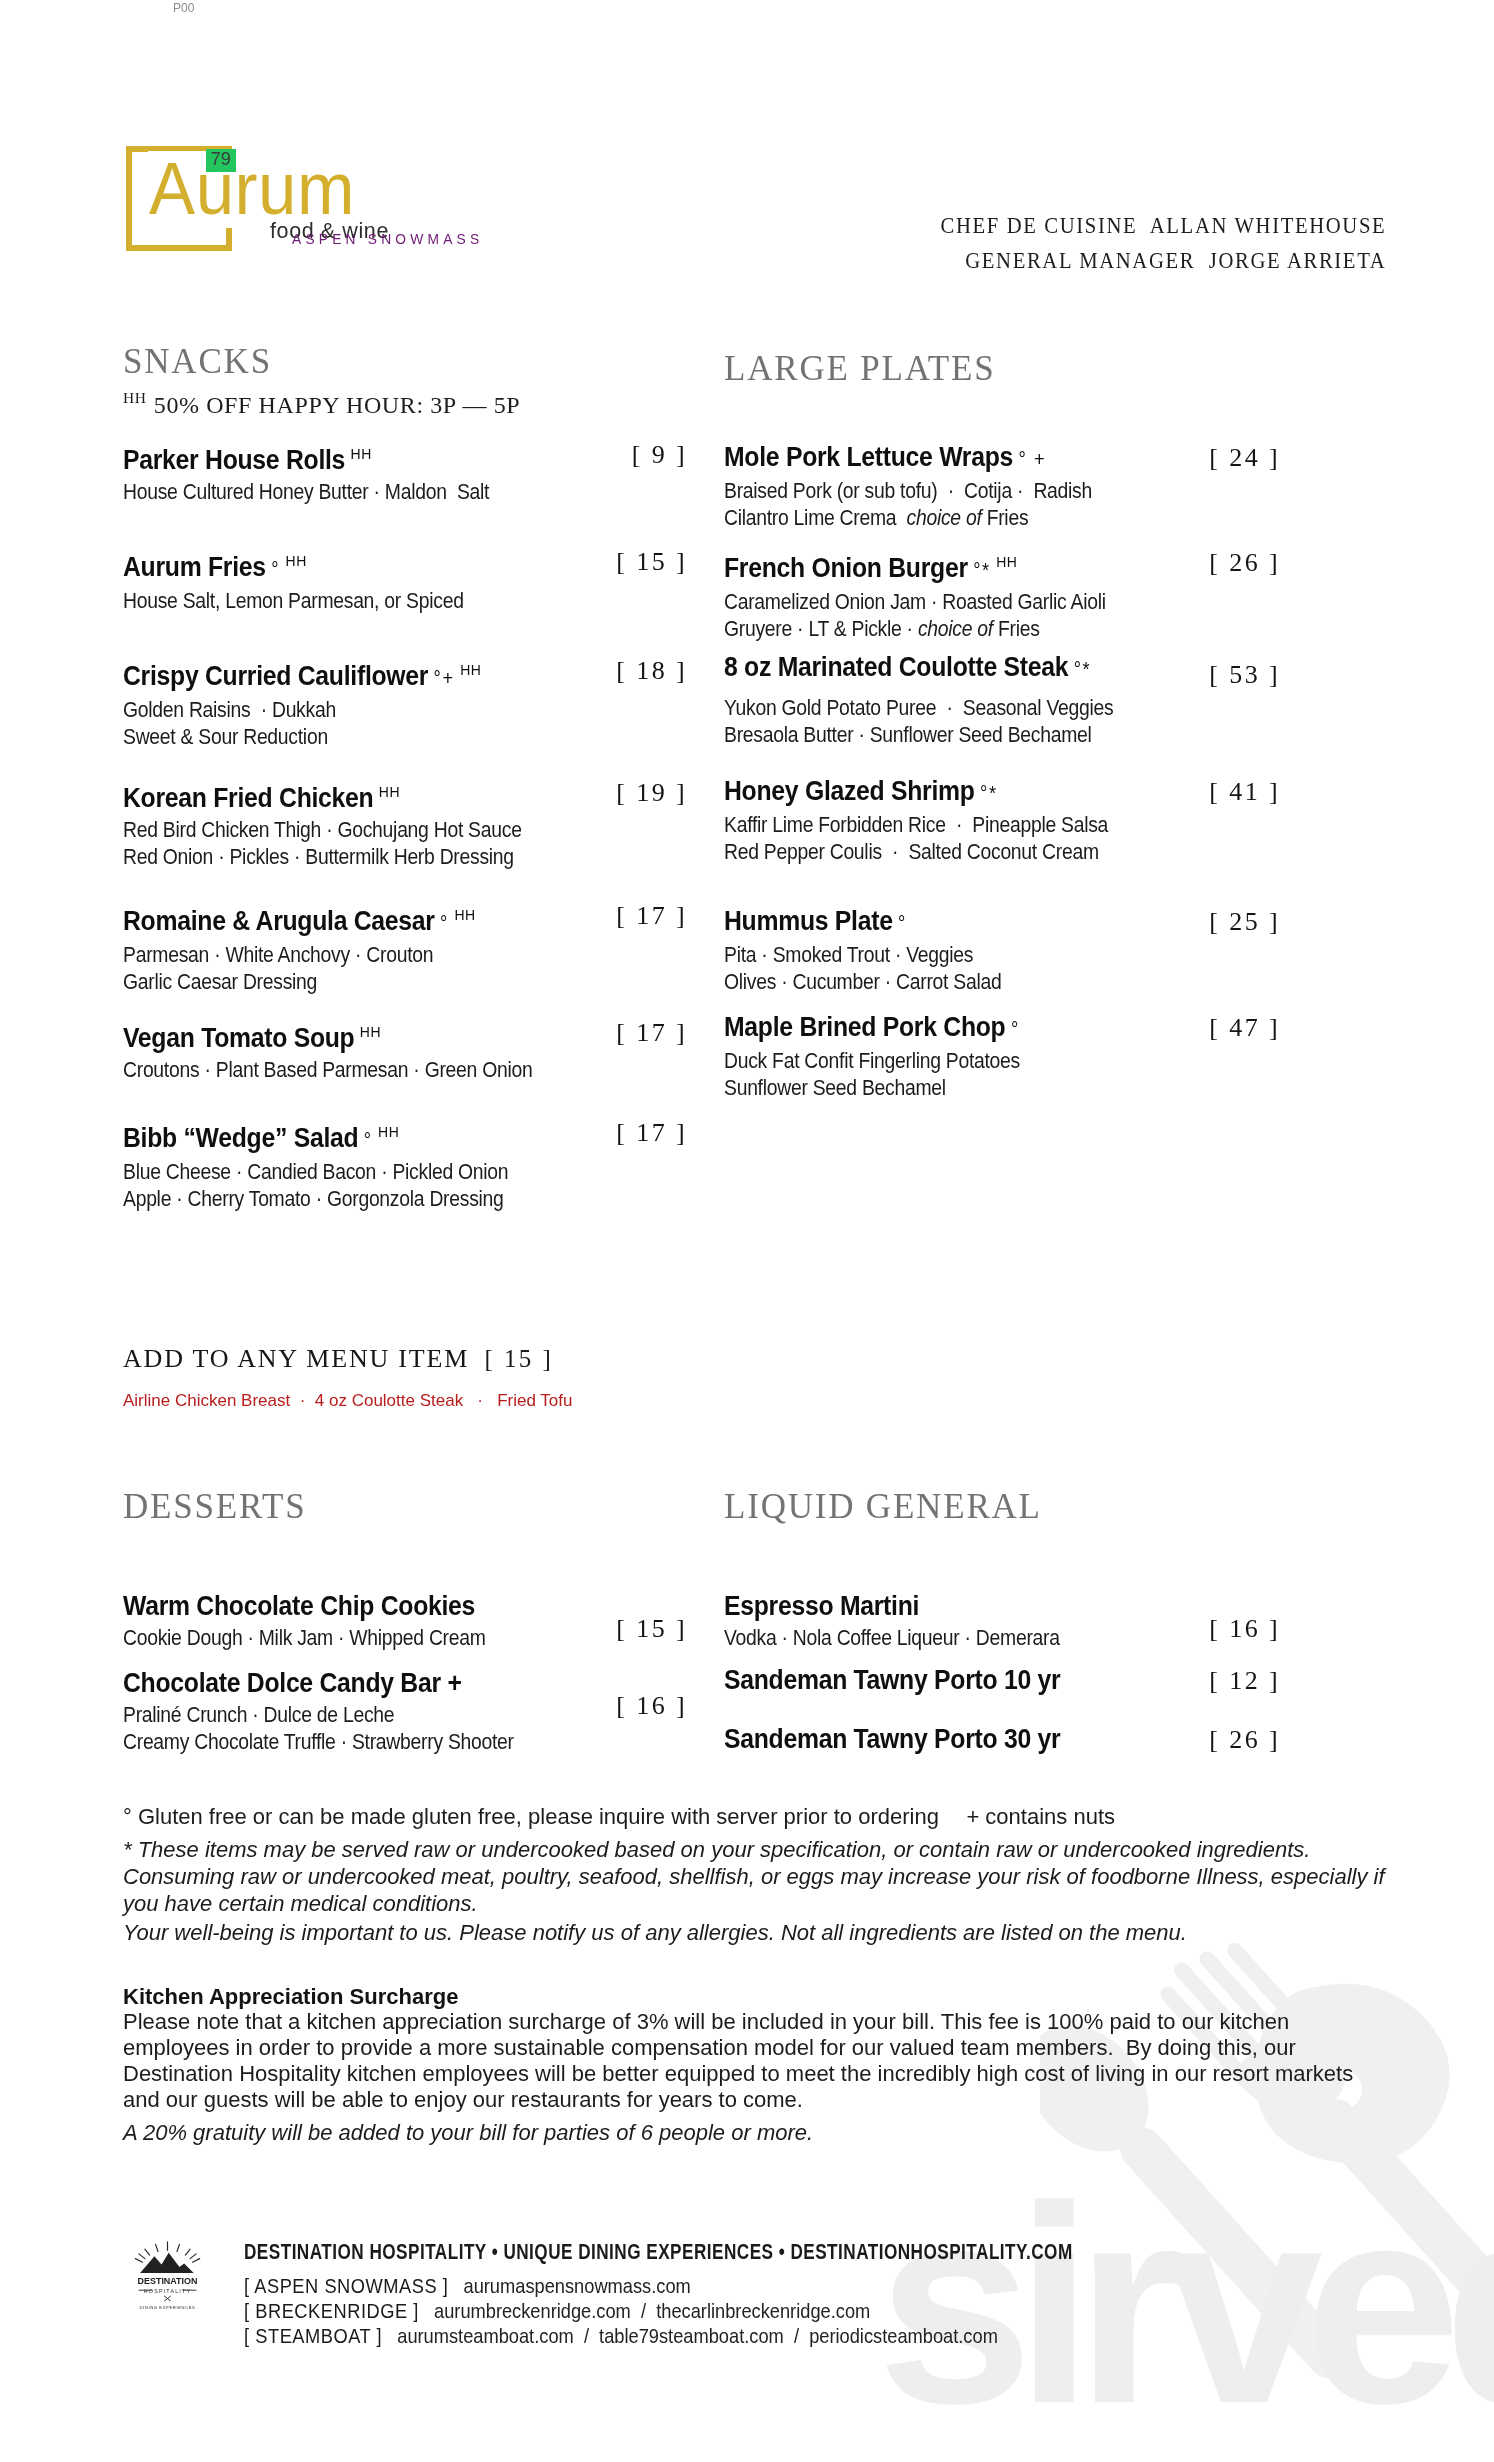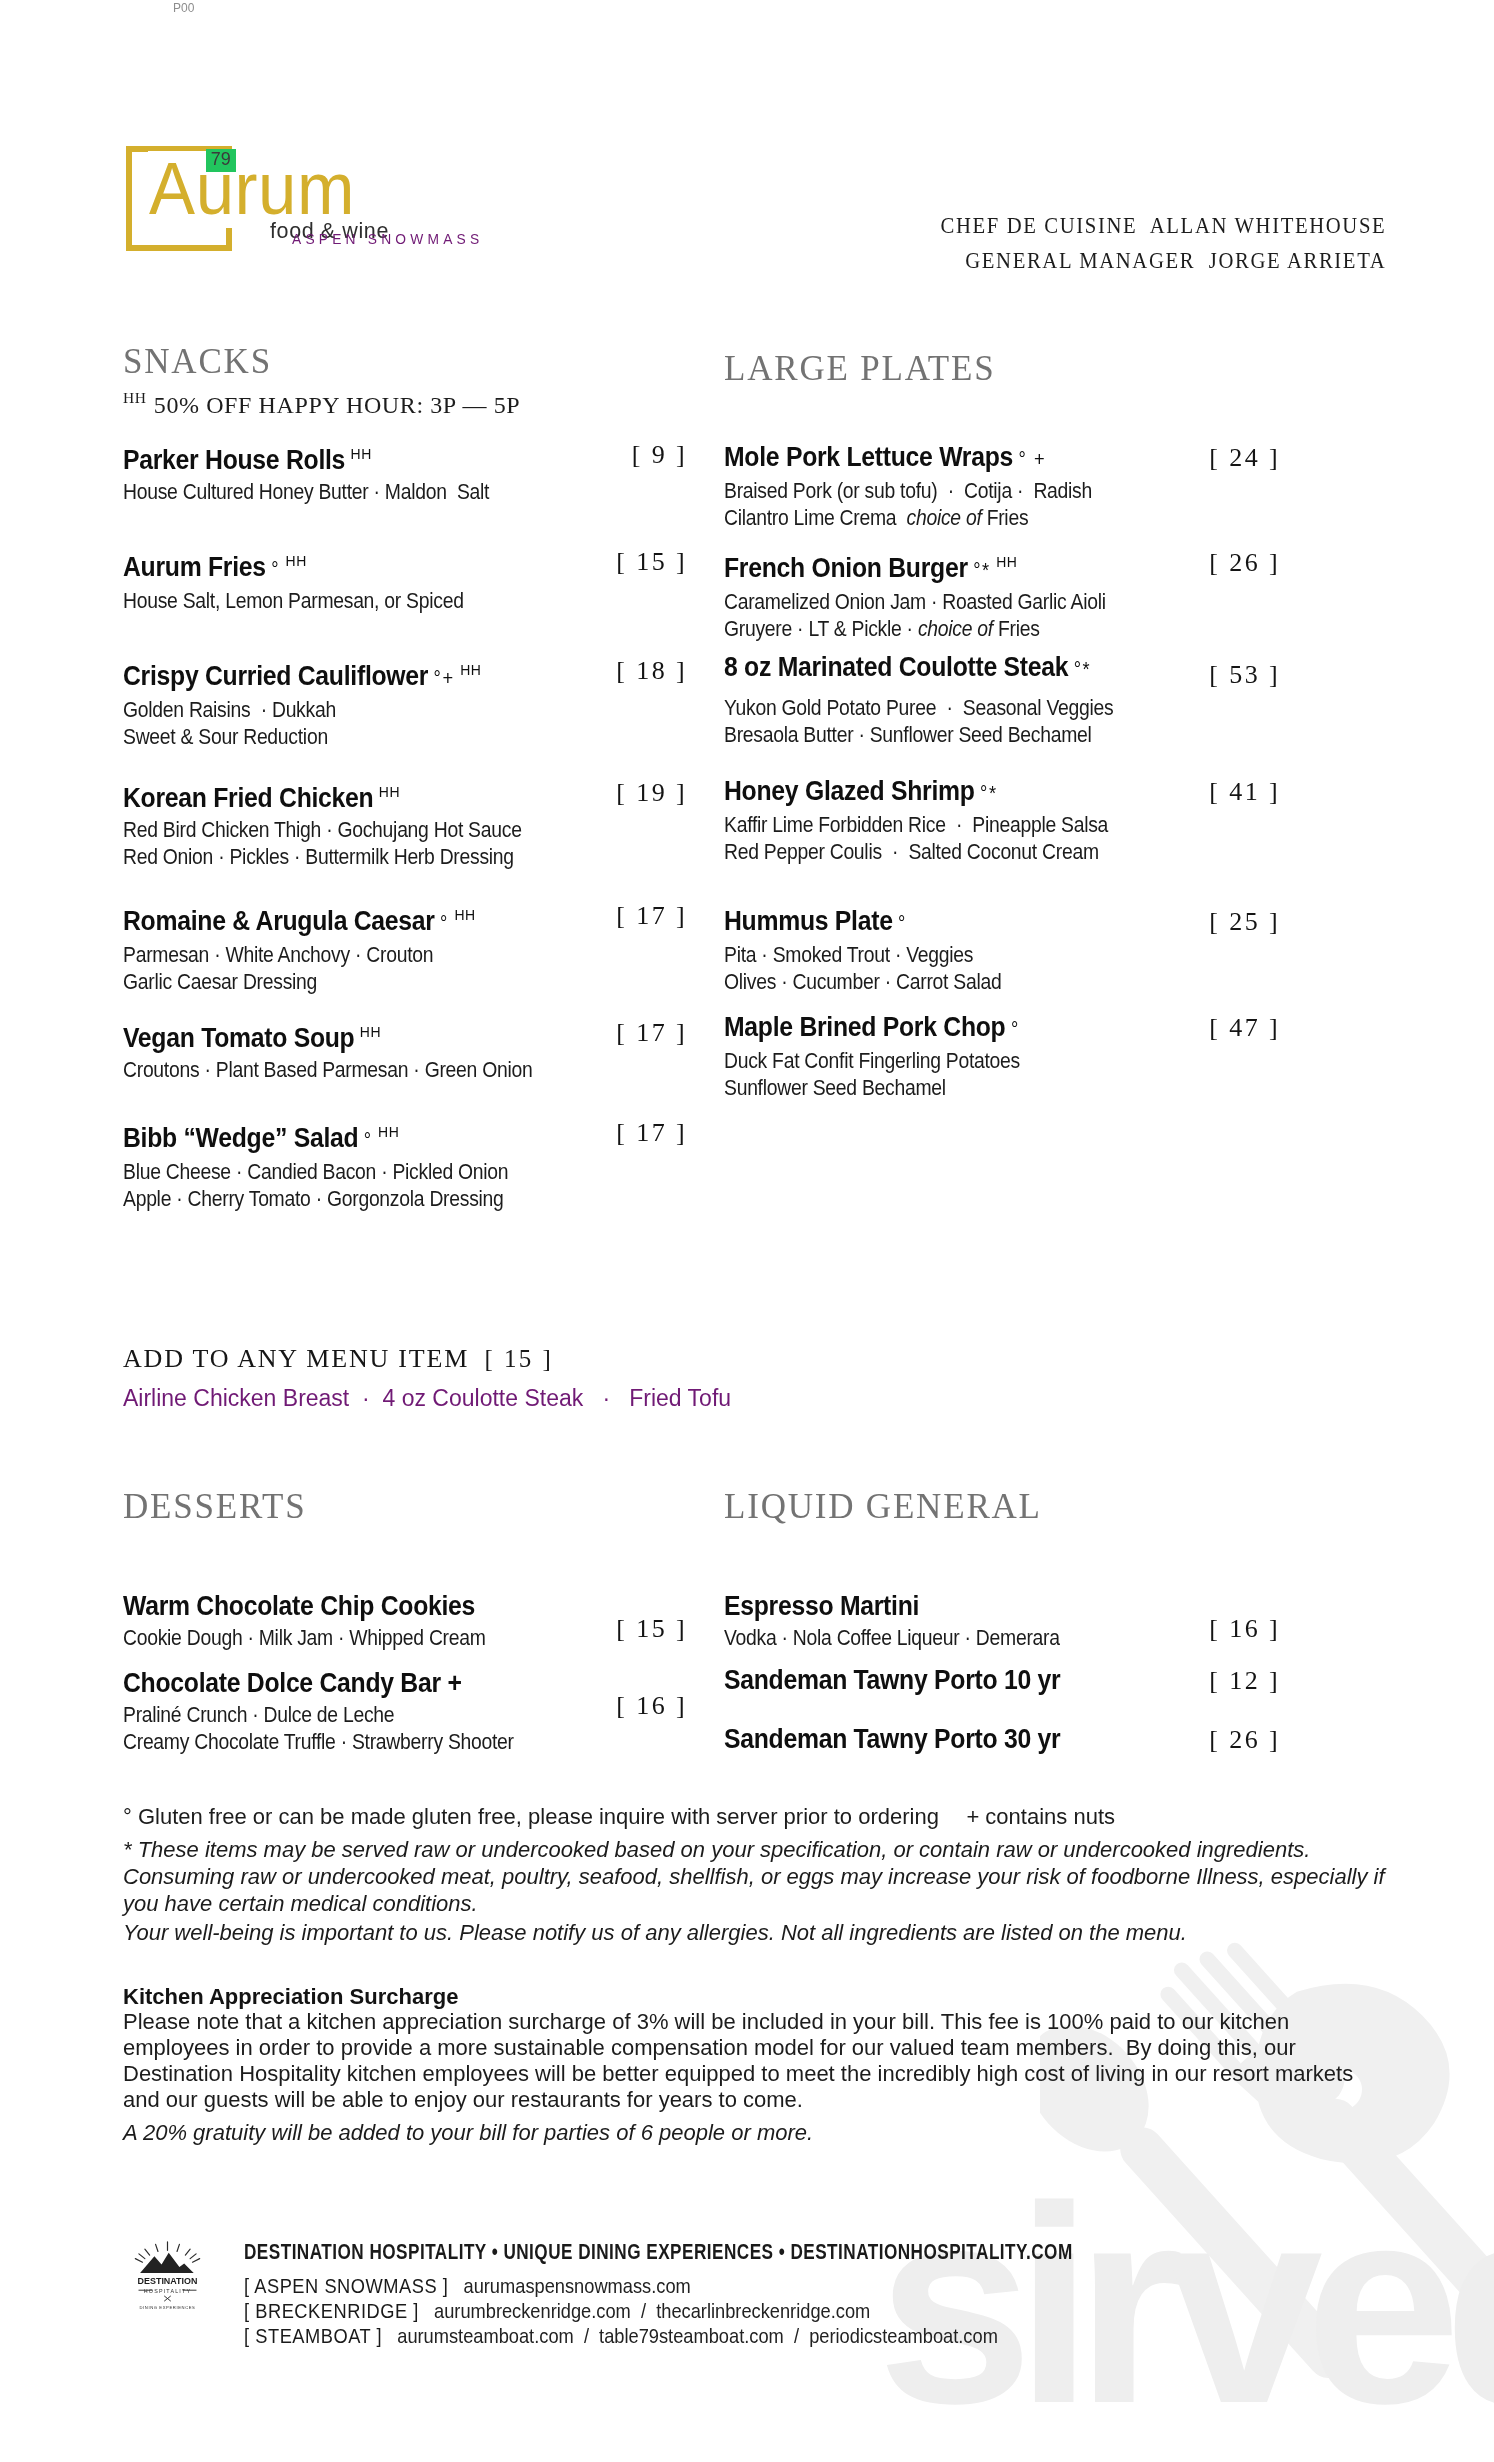--- a/index.html
+++ b/index.html
@@ -42,21 +42,21 @@
   .iprice{position:absolute;right:0;top:1.2px;font-family:"Liberation Serif",serif;
           font-size:26px;letter-spacing:2.4px;color:#141414;white-space:pre;}
   .plow{top:23px;}
   .pmid{top:8.4px;}
   .ital{font-style:italic;}
 
   
   .addon{left:123px;top:1344px;width:1156px;text-align:left;}
   .addon-title{font-family:"Liberation Serif",serif;font-size:26px;letter-spacing:1.8px;color:#161616;}
   .addon-price{font-family:"Liberation Serif",serif;font-size:25px;letter-spacing:2.4px;margin-left:15.5px;white-space:pre;}
-  .addon-line2{font-size:23px;margin-top:11px;color:#701a75;white-space:pre-wrap;}
+  .addon-line2{font-size:17px;margin-top:17px;color:#b91c1c;white-space:pre-wrap;}
 
   
   .fn{left:123px;width:1268px;font-size:22px;color:#1c1c1c;line-height:27px;}
   .fn-nuts{margin-left:27.5px;}
   .kit-head{font-size:22px;font-weight:bold;color:#131313;}
   .kit-body{line-height:26px;}
 
   
   .f-line{left:244px;white-space:nowrap;transform:scaleX(0.9);transform-origin:0 0;font-size:20.3px;color:#1a1a1a;}
   .f-tag{top:2239px;font-weight:bold;font-size:22px;letter-spacing:0.6px;transform:scaleX(0.78);}

